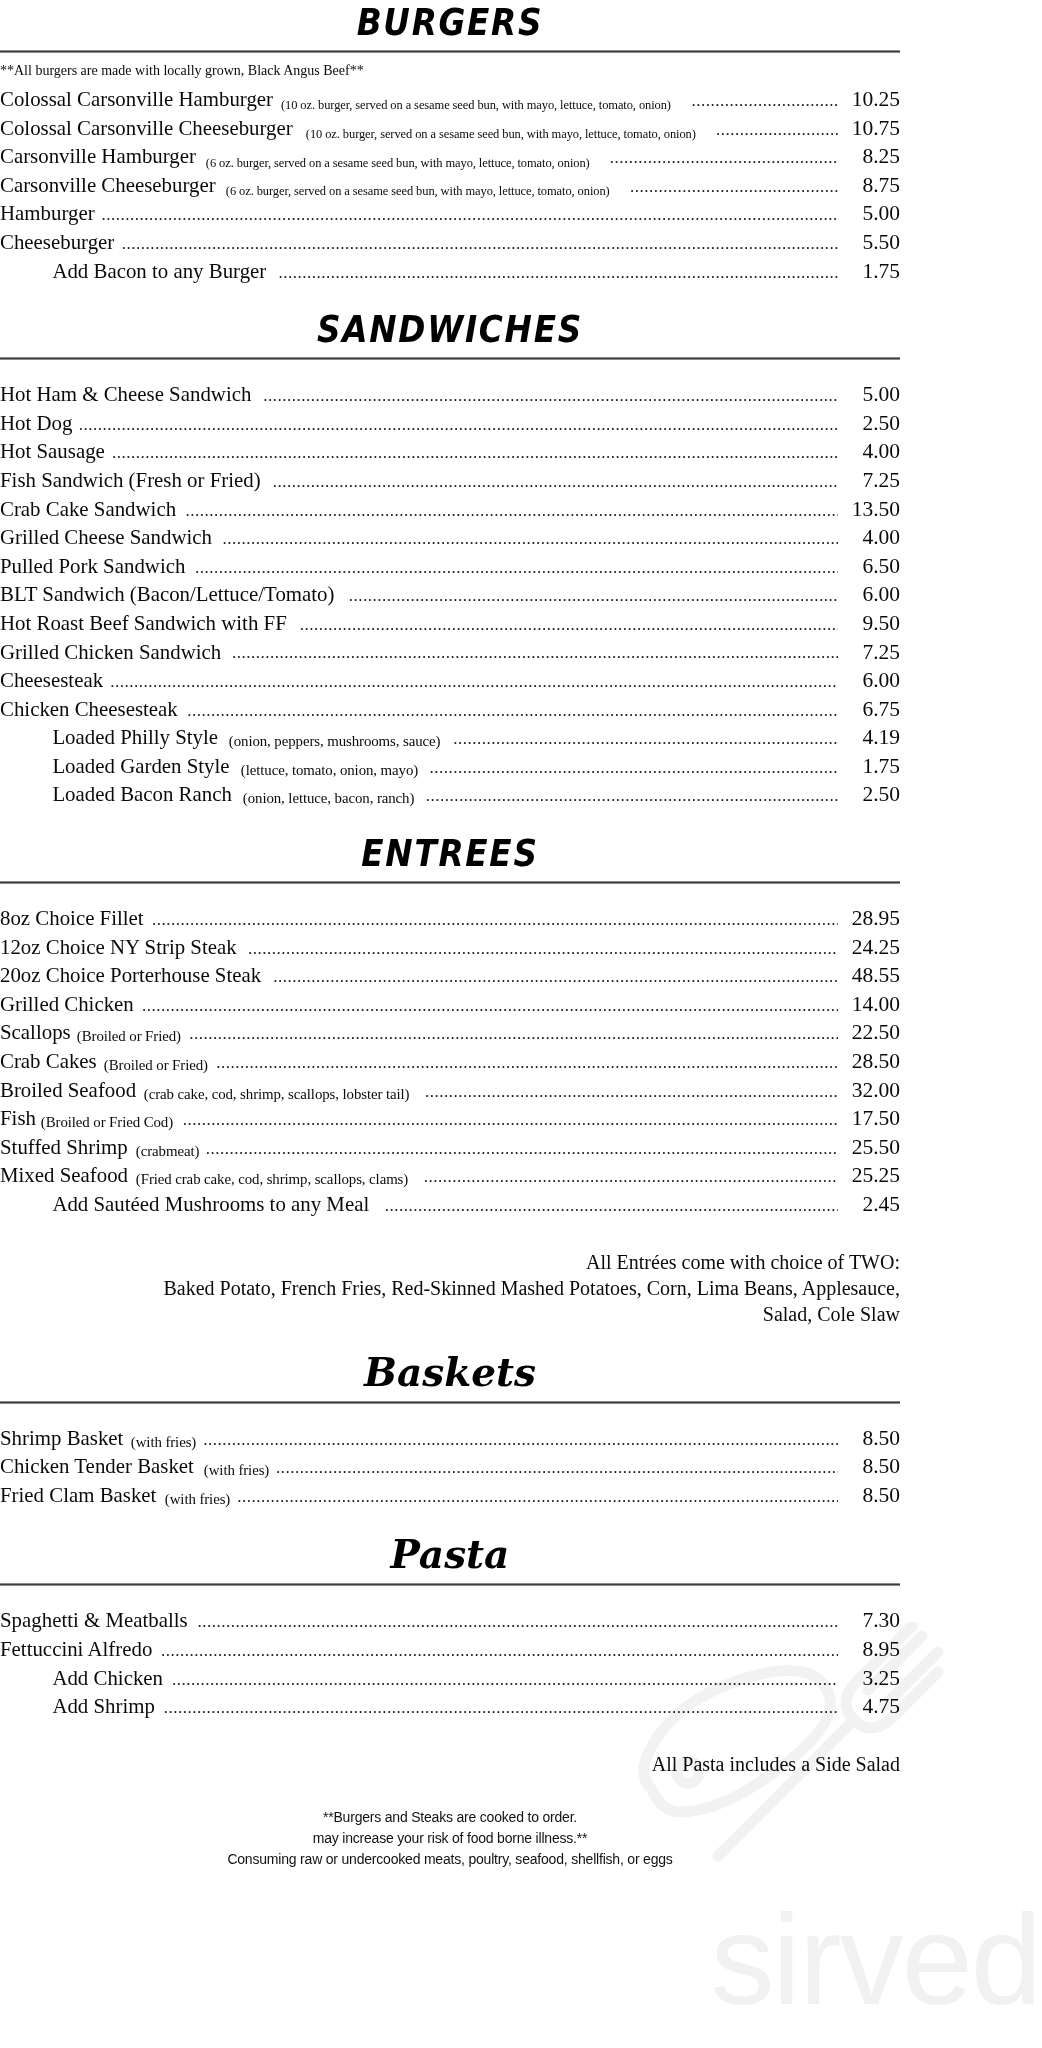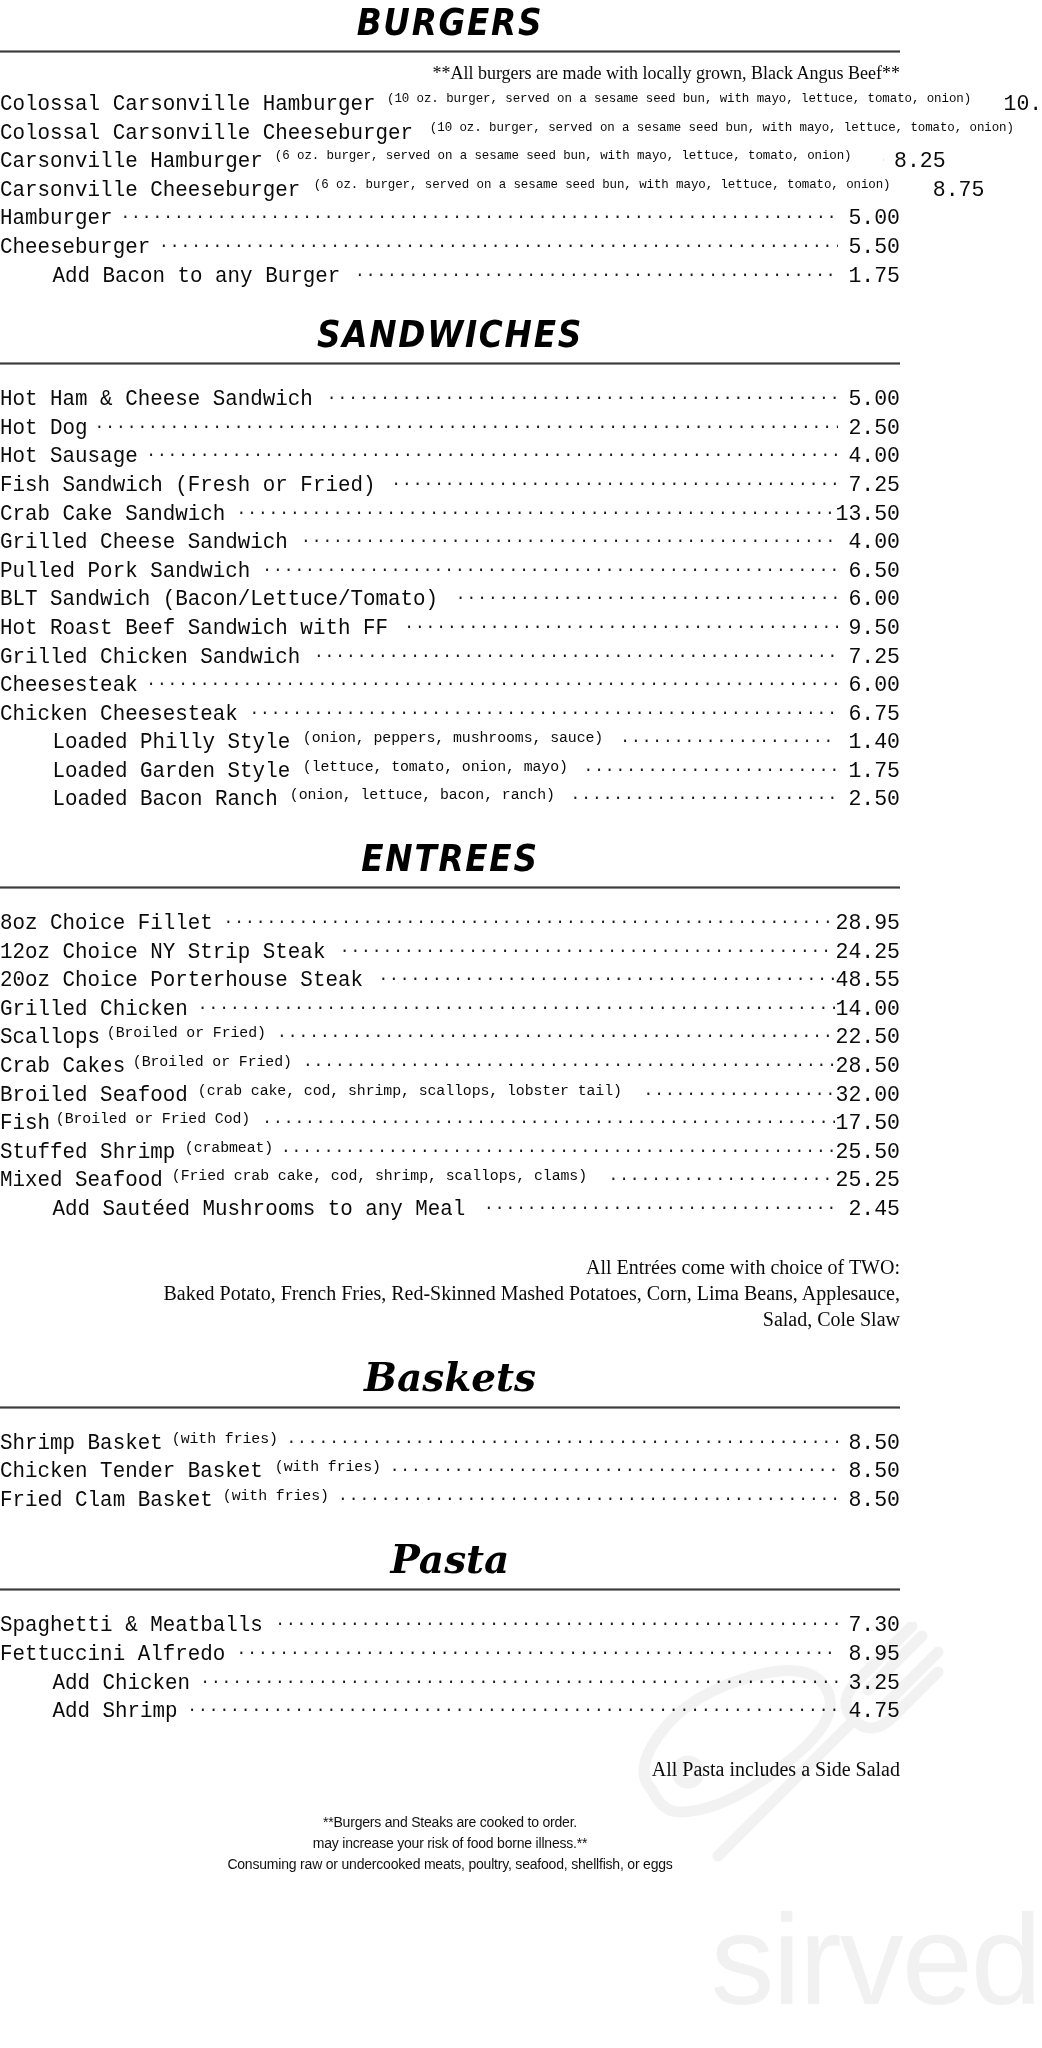--- a/index.html
+++ b/index.html
@@ -94,25 +94,24 @@
     top: 1px;
     height: 1px;
     background: #3c3c3c;
   }
 
   
   .rows { width: 100%; }
 
   .row {
     display: flex;
-    align-items: flex-start;
+    align-items: flex-end;
     font-size: 21.5px;
     line-height: 1.33;
     white-space: nowrap;
-    font-family: Liberation Mono, monospace;
   }
   .row .nm {
     flex: 0 0 auto;
     transform: scaleX(0.97);
     transform-origin: left center;
   }
   .row .desc {
     flex: 0 0 auto;
     font-size: 13px;
     padding-left: 4px;
@@ -140,22 +139,22 @@
   }
   .row.indent .nm { padding-left: 54px; }
 
   
   .note {
     text-align: right;
     font-size: 20px;
     line-height: 1.3;
   }
   .note-small {
-    text-align: right;
-    font-size: 18px;
+    text-align: left;
+    font-size: 14px;
   }
   .disclaimer {
     text-align: center;
     font-family: "Liberation Sans", sans-serif;
     font-size: 14px;
     line-height: 1.5;
     color: #111;
     letter-spacing: -0.2px;
   }
 
@@ -294,21 +293,21 @@
           </div>
           <div class="row">
             <span class="nm">Chicken Cheesesteak</span>
             <span class="dots">................................................................................................................................................................................................................................................................................................................................................................................................................</span>
             <span class="price">6.75</span>
           </div>
           <div class="row indent">
             <span class="nm">Loaded Philly Style</span>
             <span class="desc med">(onion, peppers, mushrooms, sauce)</span>
             <span class="dots">................................................................................................................................................................................................................................................................................................................................................................................................................</span>
-            <span class="price">1.40</span>
+            <span class="price">4.19</span>
           </div>
           <div class="row indent">
             <span class="nm">Loaded Garden Style</span>
             <span class="desc med">(lettuce, tomato, onion, mayo)</span>
             <span class="dots">................................................................................................................................................................................................................................................................................................................................................................................................................</span>
             <span class="price">1.75</span>
           </div>
           <div class="row indent">
             <span class="nm">Loaded Bacon Ranch</span>
             <span class="desc med">(onion, lettuce, bacon, ranch)</span>

